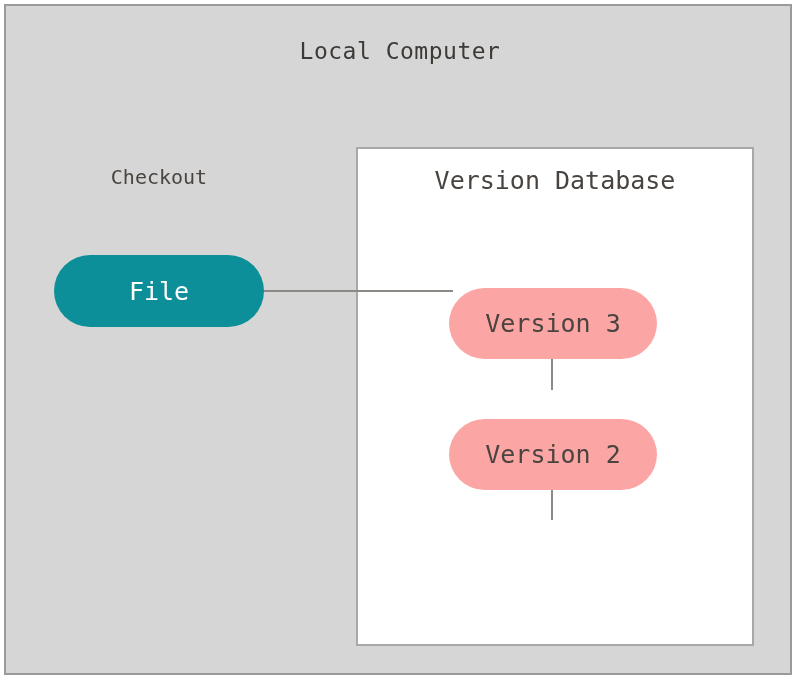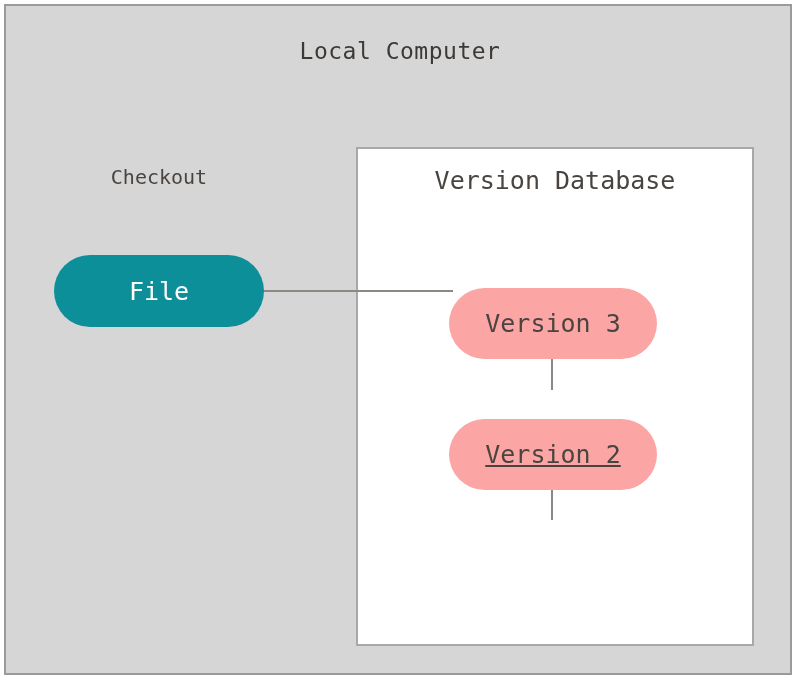--- a/index.html
+++ b/index.html
@@ -130,21 +130,21 @@
     left: 443px;
     top: 250px;
     width: 208px;
     height: 71px;
     background: #fca5a5;
     color: #49443f;
     margin-top: 32px;
   }
 
   .node-v3 { top: 250px; }
-  .node-v2 { top: 381px; text-decoration: underline; }
+  .node-v2 { top: 381px; }
   .node-v1 { top: 511px; }
 </style>
 </head>
 <body>
 
 <div id="stage">
 
   <div class="outer-frame">
 
     <div class="diagram-title">Local Computer</div>

